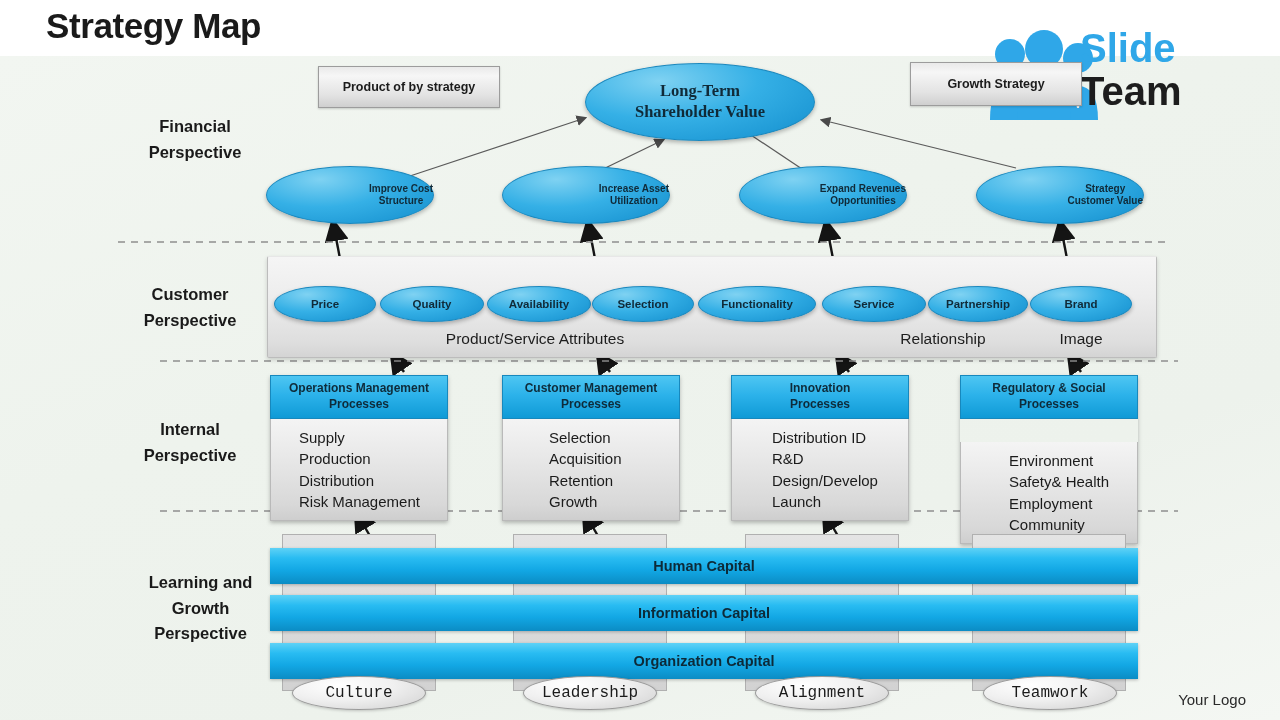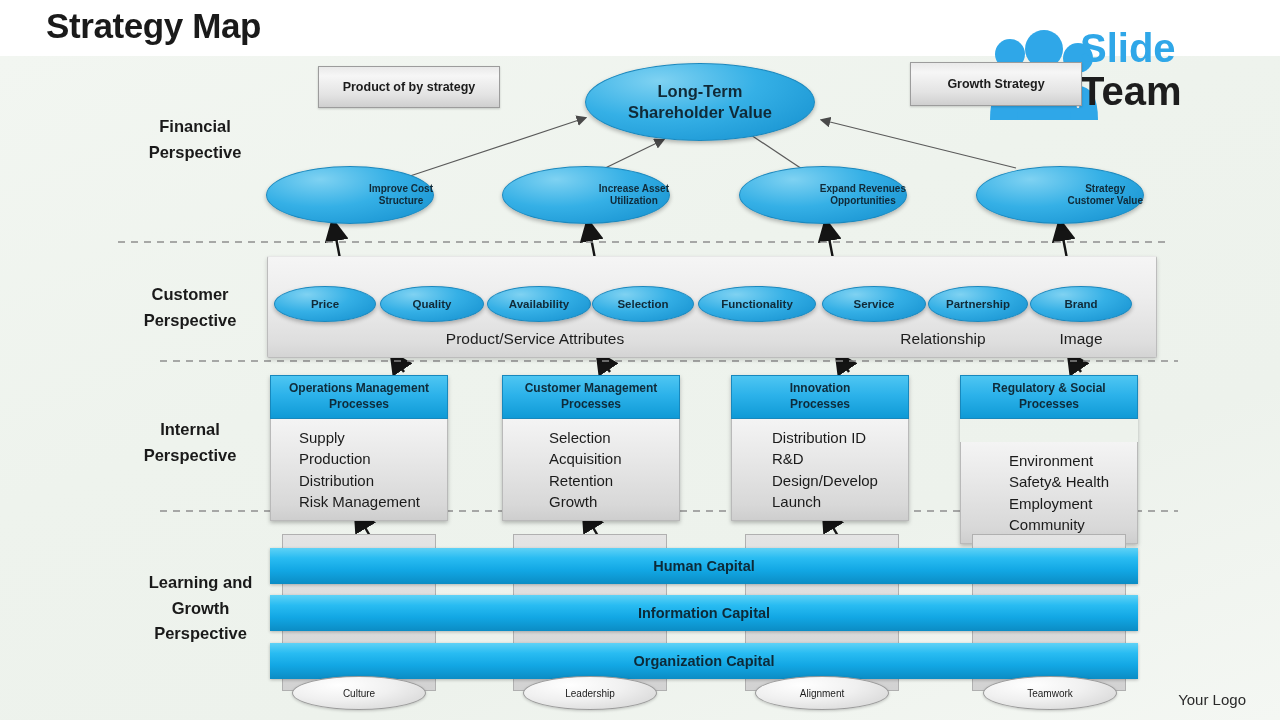--- a/index.html
+++ b/index.html
@@ -61,32 +61,33 @@
   
   .ell{
     position:absolute;border-radius:50%;
     background:radial-gradient(ellipse at 32% 22%, #7fd2f2 0%, #35b0e6 45%, #1f9ad6 80%, #2aa4de 100%);
     border:1px solid #1c88bd;
     display:flex;align-items:center;justify-content:center;
     text-align:center;color:#102a38;font-weight:bold;
     box-shadow:0 2px 4px rgba(0,0,0,.28);
     line-height:1.25;
   }
-  .ell.big{font-size:16.5px;}
+  .ell.big{font-size:16.5px;font-family:Liberation Serif, serif;}
   .ell.fin{font-size:10px;justify-content:flex-end;}
   .ell.cust{font-size:11.5px;}
 
   
   .ell-grey{
     position:absolute;border-radius:50%;
     background:radial-gradient(ellipse at 35% 25%, #ffffff 0%, #f0f0f0 45%, #d9d9d9 85%, #cdcdcd 100%);
     border:1px solid #9a9a9a;
     display:flex;align-items:center;justify-content:center;
-    font-size:10px;color:#1b1b1b;
+    font-size:16px;color:#1b1b1b;
     box-shadow:0 1px 3px rgba(0,0,0,.2);
+    font-family:Liberation Mono, monospace;
   }
 
   
   .cust-panel{
     position:absolute;
     background:linear-gradient(to bottom,#f5f5f5 0%,#ededed 40%,#dedede 85%,#d4d4d4 100%);
     border:1px solid #bcbcbc;border-top-color:#e7e7e7;
     box-shadow:0 2px 4px rgba(0,0,0,.16);
     border-radius:2px;
   }

